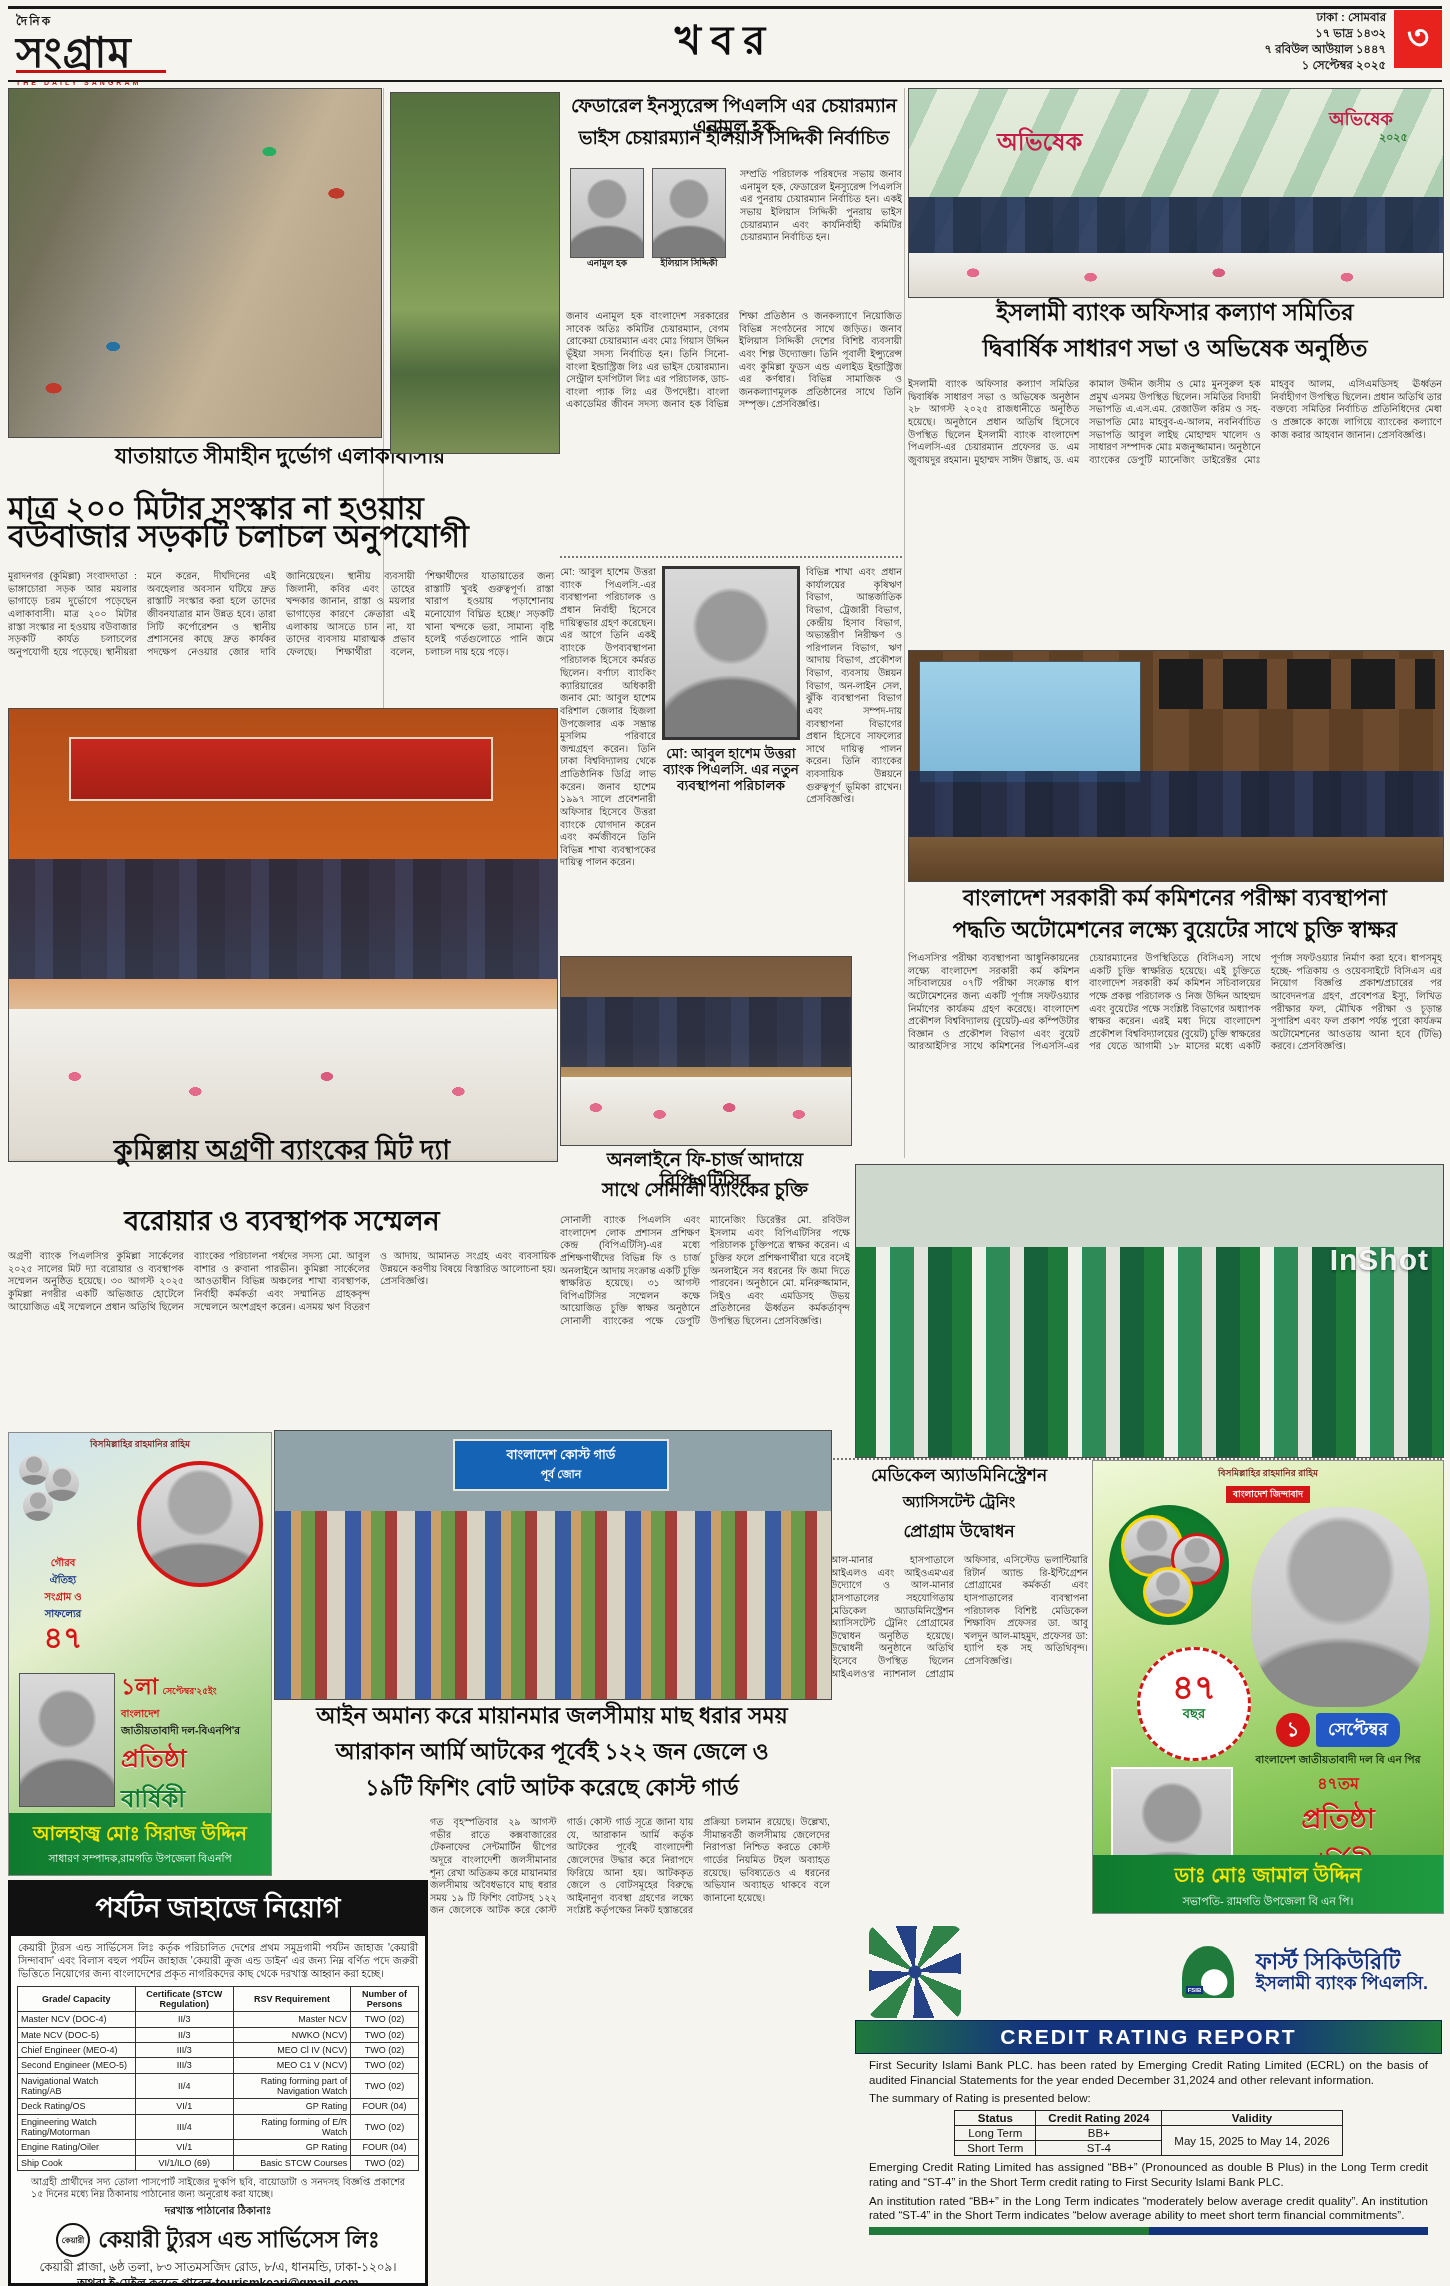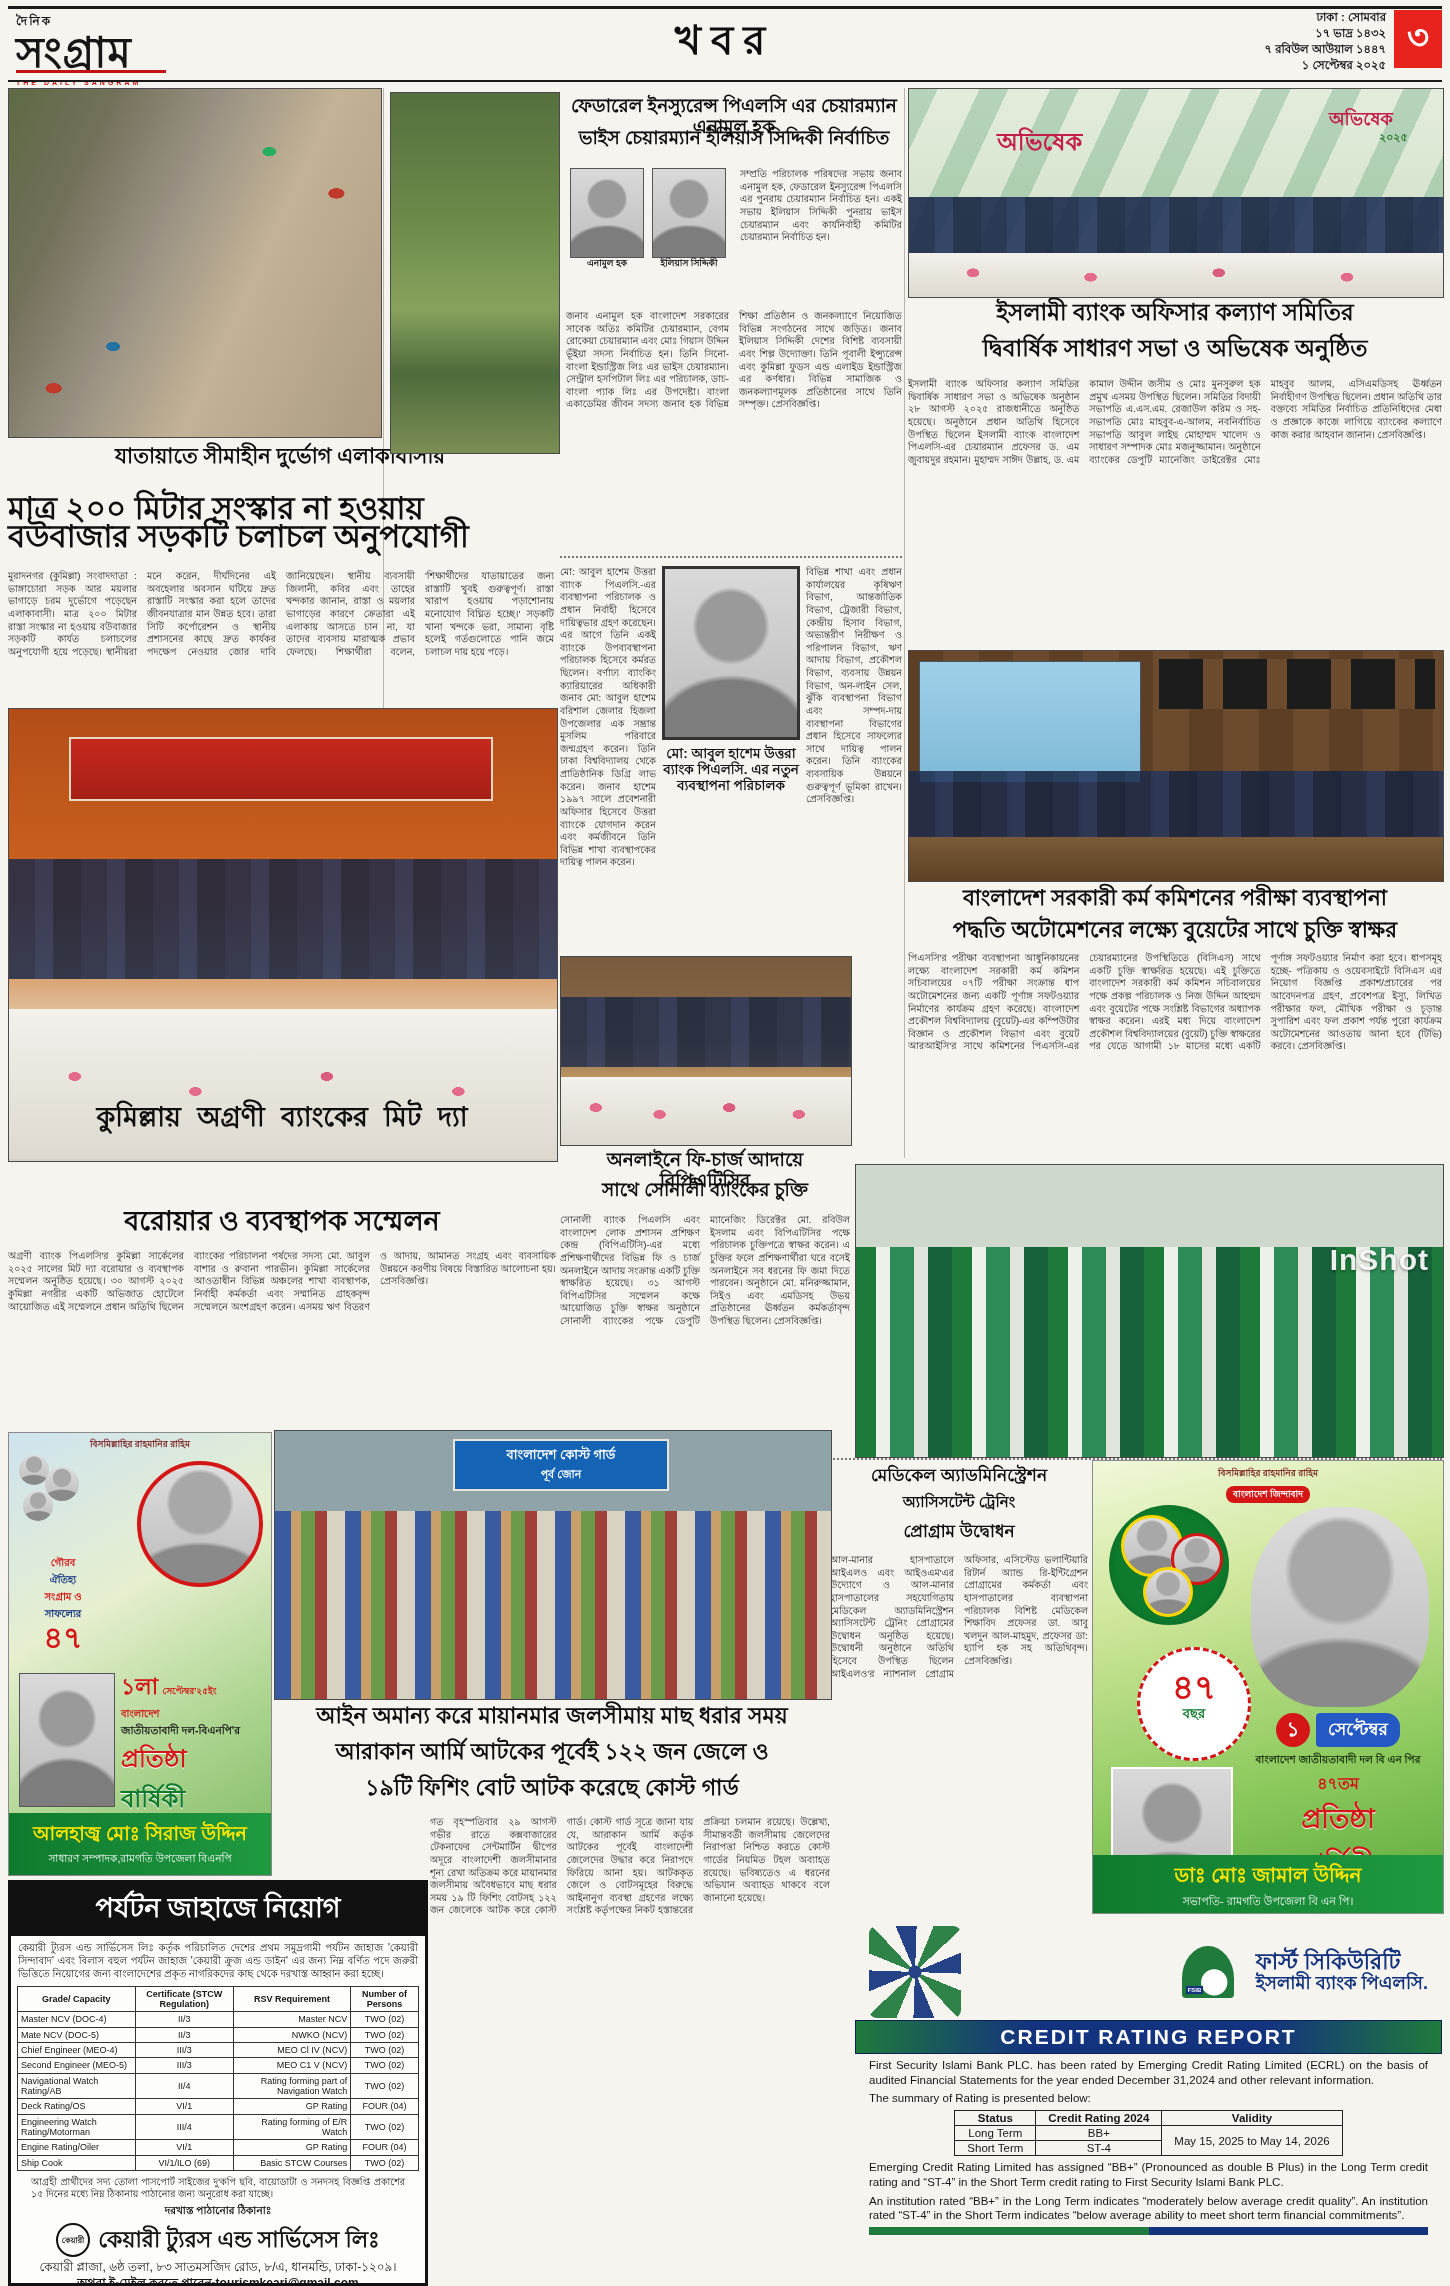--- a/index.html
+++ b/index.html
@@ -87,21 +87,21 @@
   .fsib-foot{display:flex;height:8px;margin-top:4px;}
   .fsib-foot .g{flex:1;background:#1f7a3c;}
   .fsib-foot .b{flex:1;background:#14337f;}
   
   .ad-left{background:linear-gradient(150deg,#cfe3ef 0%,#e6efcf 38%,#abd48e 70%,#7db863 100%);border:1px solid #8a8a8a;overflow:hidden;}
   .ad-right{background:linear-gradient(165deg,#f0f8da 0%,#cfe69a 30%,#8cc95d 68%,#5aa83c 100%);border:1px solid #8a8a8a;overflow:hidden;}
   .bismillah{font-size:9px;font-weight:700;color:#7a1f1f;text-align:center;}
   .circ{border-radius:50%;background:radial-gradient(circle at 50% 32%,#a8a8a8 0 30%,transparent 34%),radial-gradient(120% 70% at 50% 100%,#8a8a8a 0 45%,transparent 50%),linear-gradient(#ddd,#bbb);}
   .green-band{background:linear-gradient(90deg,#0f7a2e,#1f9a40);color:#fff;text-align:center;}
   .name-yel{color:#ffe600;font-weight:800;}
-  .pill{display:inline-block;color:#fff;font-size:8.5px;font-weight:700;border-radius:8px;padding:1px 7px;}
+  .pill{display:inline-block;color:#fff;font-size:8.5px;font-weight:700;border-radius:0;padding:1px 7px;}
   .anniv-red{color:#d41616;font-weight:800;text-shadow:0 1px 0 #fff;}
   .anniv-grn{color:#0d7a2c;font-weight:800;text-shadow:0 1px 0 #fff;}
 </style>
 </head>
 <body>
 
 <div class="page">
 
   <div class="abs rule" style="left:8px;top:6px;width:1434px;height:3px;"></div>
   <div class="abs" style="left:16px;top:12px;width:220px;">
@@ -129,21 +129,21 @@
   <div class="abs hl" style="left:8px;top:444px;width:544px;font-size:21px;text-align:center;">যাতায়াতে সীমাহীন দুর্ভোগ এলাকাবাসীর</div>
   <div class="abs hl" style="left:8px;top:492px;width:544px;font-size:31px;text-align:left;">মাত্র ২০০ মিটার সংস্কার না হওয়ায়</div>
   <div class="abs hl" style="left:8px;top:520px;width:544px;font-size:31px;text-align:left;">বউবাজার সড়কটি চলাচল অনুপযোগী</div>
   <div class="abs body-txt cols4" style="left:8px;top:570px;width:546px;height:132px;">মুরাদনগর (কুমিল্লা) সংবাদদাতা : ভাঙ্গাচোরা সড়ক আর ময়লার ভাগাড়ে চরম দুর্ভোগে পড়েছেন এলাকাবাসী। মাত্র ২০০ মিটার রাস্তা সংস্কার না হওয়ায় বউবাজার সড়কটি কার্যত চলাচলের অনুপযোগী হয়ে পড়েছে। স্থানীয়রা মনে করেন, দীর্ঘদিনের এই অবহেলার অবসান ঘটিয়ে দ্রুত রাস্তাটি সংস্কার করা হলে তাদের জীবনযাত্রার মান উন্নত হবে। তারা সিটি কর্পোরেশন ও স্থানীয় প্রশাসনের কাছে দ্রুত কার্যকর পদক্ষেপ নেওয়ার জোর দাবি জানিয়েছেন। স্থানীয় ব্যবসায়ী জিলানী, কবির এবং তাহের খন্দকার জানান, রাস্তা ও ময়লার ভাগাড়ের কারণে ক্রেতারা এই এলাকায় আসতে চান না, যা তাদের ব্যবসায় মারাত্মক প্রভাব ফেলছে। শিক্ষার্থীরা বলেন, 'শিক্ষার্থীদের যাতায়াতের জন্য রাস্তাটি খুবই গুরুত্বপূর্ণ। রাস্তা খারাপ হওয়ায় পড়াশোনায় মনোযোগ বিঘ্নিত হচ্ছে।' সড়কটি খানা খন্দকে ভরা, সামান্য বৃষ্টি হলেই গর্তগুলোতে পানি জমে চলাচল দায় হয়ে পড়ে।</div>
 
   <div class="abs ph orange-ph" style="left:8px;top:708px;width:548px;height:452px;">
     <div class="abs" style="left:60px;top:28px;width:420px;height:60px;background:linear-gradient(#c6281e,#a51f16);border:2px solid #e9d9c2;"></div>
     <div class="people-band" style="top:150px;height:120px;opacity:.85;"></div>
     <div class="table-band" style="top:300px;height:150px;"></div>
   </div>
-  <div class="abs hl" style="left:8px;top:1104px;width:548px;font-size:27px;font-family:Liberation Mono, monospace;">কুমিল্লায় অগ্রণী ব্যাংকের মিট দ্যা</div>
+  <div class="abs hl" style="left:8px;top:1135px;width:548px;font-size:27px;">কুমিল্লায় অগ্রণী ব্যাংকের মিট দ্যা</div>
   <div class="abs hl" style="left:8px;top:1206px;width:548px;font-size:27px;">বরোয়ার ও ব্যবস্থাপক সম্মেলন</div>
   <div class="abs body-txt cols3" style="left:8px;top:1250px;width:548px;height:174px;">অগ্রণী ব্যাংক পিএলসি'র কুমিল্লা সার্কেলের ২০২৫ সালের মিট দ্যা বরোয়ার ও ব্যবস্থাপক সম্মেলন অনুষ্ঠিত হয়েছে। ৩০ আগস্ট ২০২৫ কুমিল্লা নগরীর একটি অভিজাত হোটেলে আয়োজিত এই সম্মেলনে প্রধান অতিথি ছিলেন ব্যাংকের পরিচালনা পর্ষদের সদস্য মো. আবুল বাশার ও রুবানা পারভীন। কুমিল্লা সার্কেলের আওতাধীন বিভিন্ন অঞ্চলের শাখা ব্যবস্থাপক, নির্বাহী কর্মকর্তা এবং সম্মানিত গ্রাহকবৃন্দ সম্মেলনে অংশগ্রহণ করেন। এসময় ঋণ বিতরণ ও আদায়, আমানত সংগ্রহ এবং ব্যবসায়িক উন্নয়নে করণীয় বিষয়ে বিস্তারিত আলোচনা হয়। প্রেসবিজ্ঞপ্তি।</div>
 
   <div class="abs ph flood-ph" style="left:390px;top:92px;width:168px;height:360px;"></div>
   <div class="abs hl" style="left:566px;top:96px;width:336px;font-size:18.5px;">ফেডারেল ইনস্যুরেন্স পিএলসি এর চেয়ারম্যান এনামুল হক</div>
   <div class="abs hl" style="left:566px;top:128px;width:336px;font-size:18.5px;">ভাইস চেয়ারম্যান ইলিয়াস সিদ্দিকী নির্বাচিত</div>
   <div class="abs" style="left:570px;top:168px;width:162px;">
     <div style="display:flex;gap:8px;">
       <div>
         <div class="portrait" style="width:72px;height:88px;"></div>

